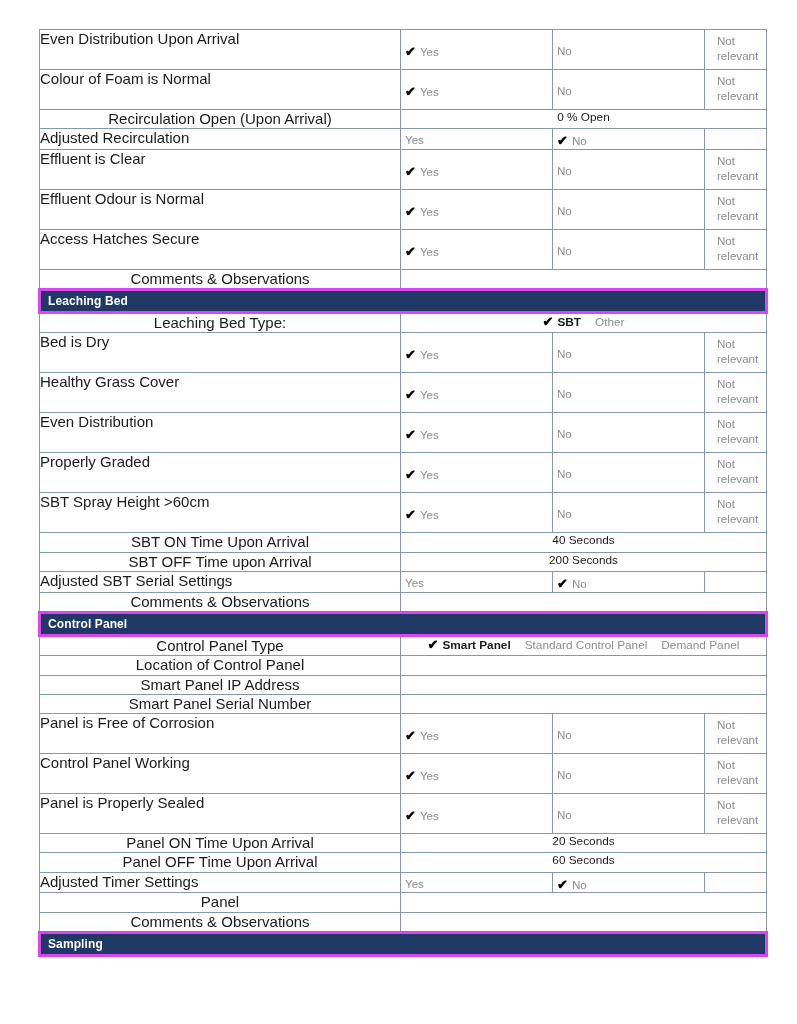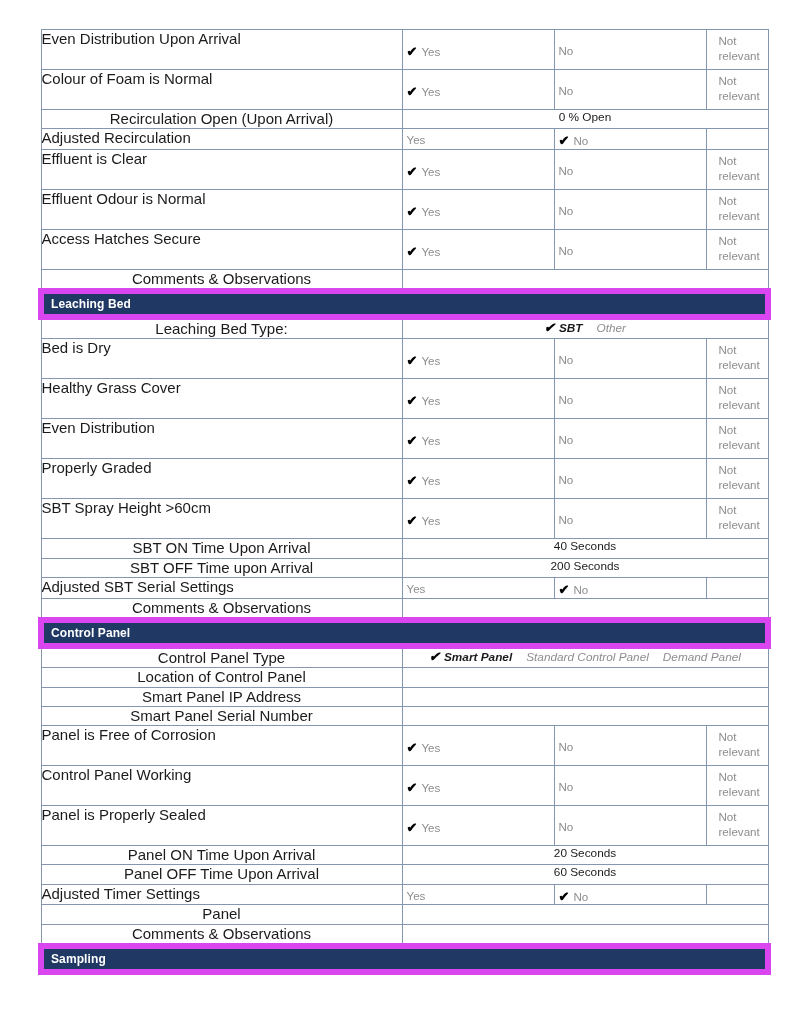--- a/index.html
+++ b/index.html
@@ -97,35 +97,34 @@
     text-align: right;
     line-height: 1.2;
   }
   
   .choice {
     padding: 3px 6px 3px 6px;
     font-size: 11.8px;
     text-align: center;
     color: #8d8d8d;
     line-height: 1.2;
-    font-style: italic;
   }
   .choice .sel {
     color: #1b1b1b;
     font-weight: bold;
   }
   .choice .gap { display: inline-block; width: 14px; }
 
   
   .blank { height: 17px; }
 
   
   tr.section td {
     background: #1f3864;
-    border: 6px solid #d946ef;
+    border: 3px solid #d946ef;
     color: #ffffff;
     font-weight: bold;
     font-size: 12px;
     padding: 3px 6px 3px 7px;
     height: 14px;
     letter-spacing: 0.1px;
   }
 </style>
 </head>
 <body>

